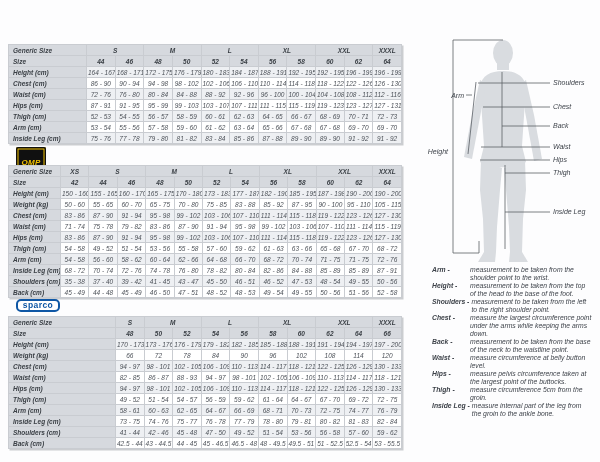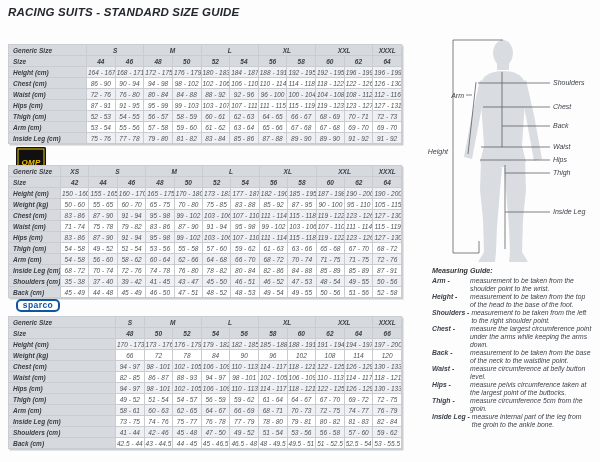--- a/index.html
+++ b/index.html
@@ -32,21 +32,20 @@
   .mg-title{font-weight:bold;font-style:italic;font-size:7.2px;color:#33373c;margin-bottom:2px;}
   .mg-entry{display:flex;font-size:6.8px;line-height:8px;font-style:italic;color:#3e434a;}
   .mg-term{min-width:36px;font-weight:bold;flex:none;padding-right:2px;}
   .mg-desc{flex:1;}
 </style>
 </head>
 <body>
 
 <div class="sheet">
 
-  <div class="page-title">RACING SUITS - STANDARD SIZE GUIDE</div>
 
 
   <table class="size-table" id="table-alpinestars">
       <colgroup>
         <col style="width: 78px;">
         <col>
         <col>
         <col>
         <col>
         <col>
@@ -588,21 +587,20 @@
       <text class="fig-label" x="147" y="127">Waist</text>
       <text class="fig-label" x="147" y="140">Hips</text>
       <text class="fig-label" x="147" y="153">Thigh</text>
       <text class="fig-label" x="147" y="192">Inside Leg</text>
       <text class="fig-label" x="58" y="76" text-anchor="end">Arm</text>
       <text class="fig-label" x="42" y="132" text-anchor="end">Height</text>
     </svg>
   </div>
 
   <div class="measuring-guide">
-    <div class="mg-title">Measuring Guide:</div>
     <div>
         <div class="mg-entry">
           <span class="mg-term">Arm -</span>
           <span class="mg-desc">measurement to be taken from the shoulder point to the wrist.</span>
         </div>
         <div class="mg-entry">
           <span class="mg-term">Height -</span>
           <span class="mg-desc">measurement to be taken from the top of the head to the base of the foot.</span>
         </div>
         <div class="mg-entry">

